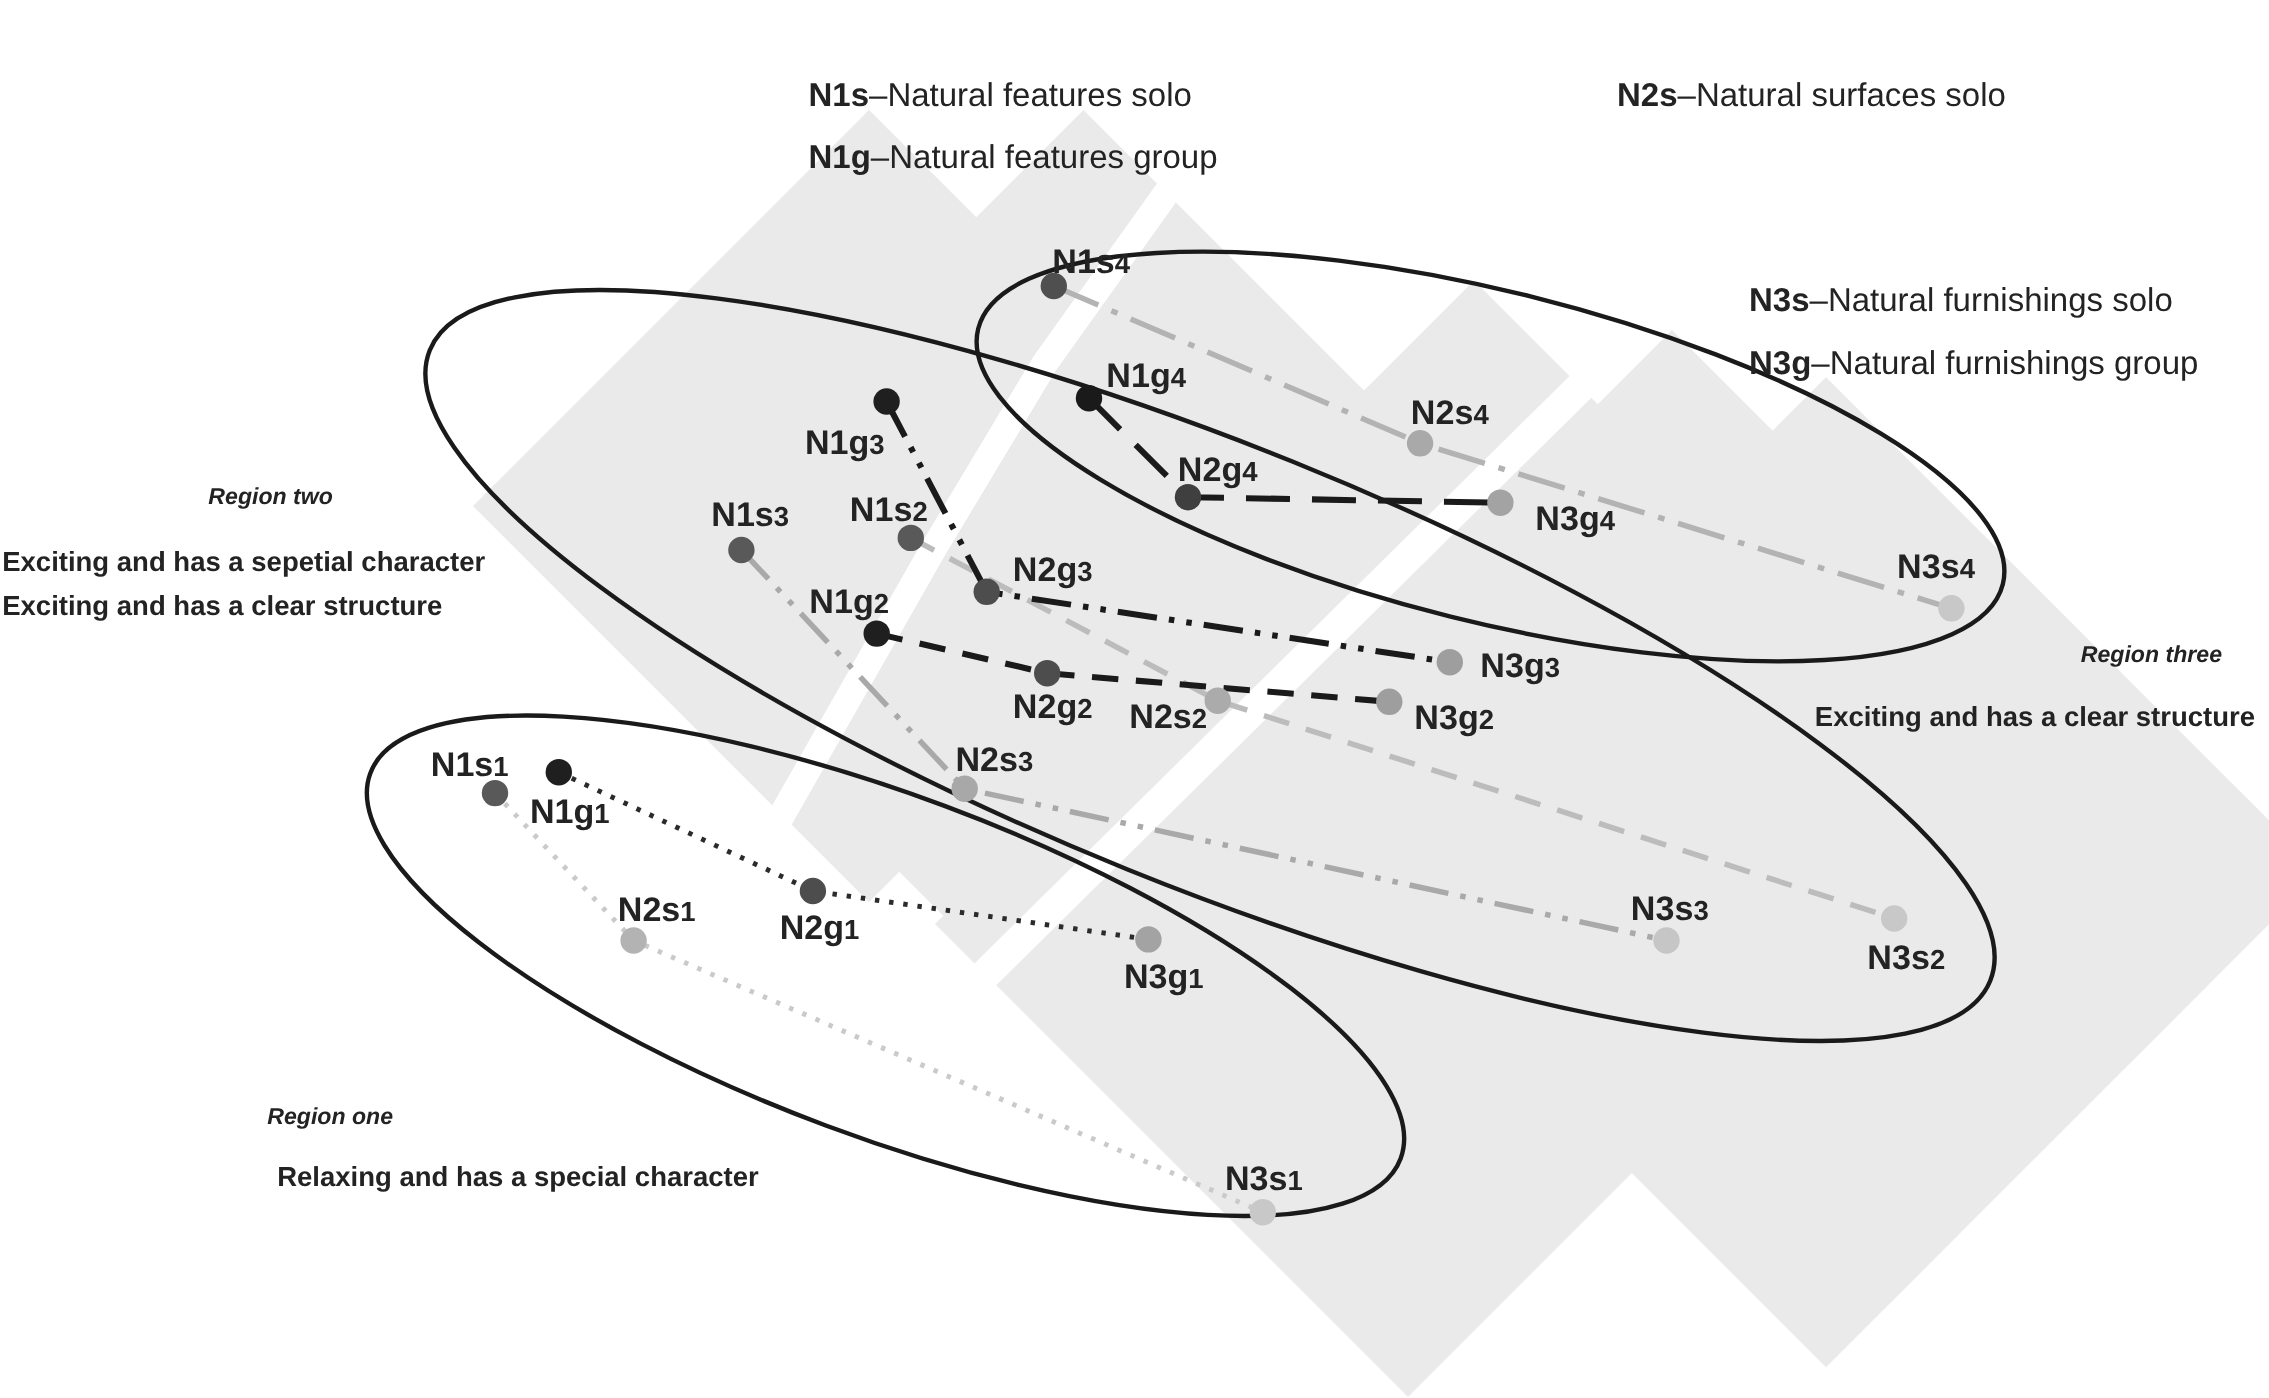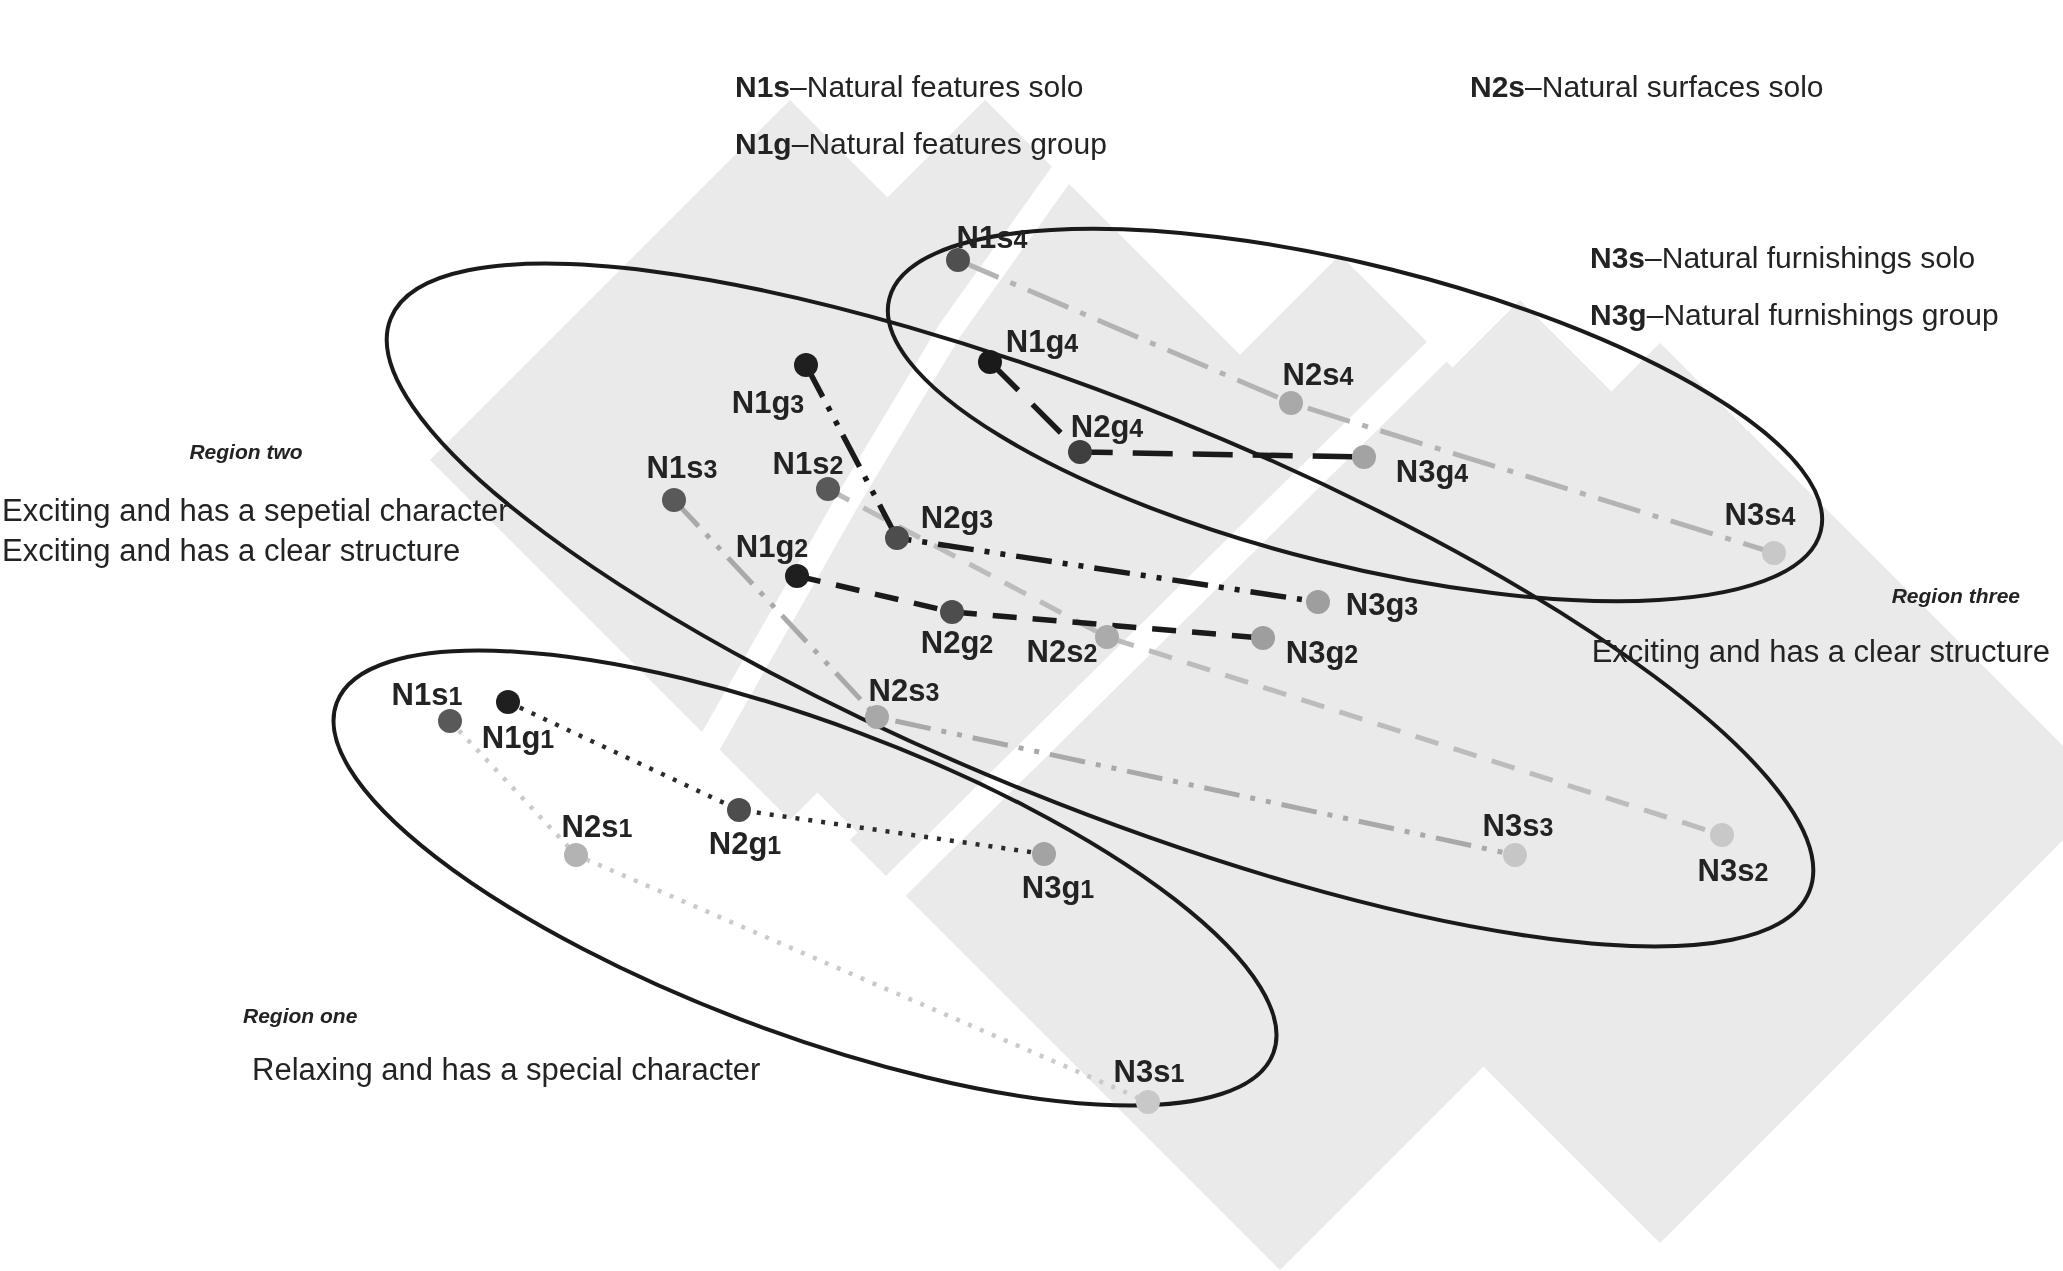--- a/index.html
+++ b/index.html
@@ -4,21 +4,21 @@
 <style>
   html,body{margin:0;padding:0;background:#ffffff;}
   body{width:2063px;height:1271px;position:relative;overflow:hidden;
        font-family:"Liberation Sans",sans-serif;color:#232323;}
   #fig{position:absolute;left:0;top:0;z-index:1;}
   .overlay{position:absolute;z-index:2;white-space:nowrap;}
   .legend{font-size:30px;}
   .legend .lrow{height:57px;line-height:57px;}
   .legend b{font-weight:bold;}
   .rtitle{font-size:21px;font-weight:bold;font-style:italic;line-height:38px;}
-  .rdesc{font-size:31px;line-height:40px;}
+  .rdesc{font-size:25px;line-height:40px;font-weight:bold;}
   .ptlabel{font-family:"Liberation Sans",sans-serif;font-weight:bold;font-size:31px;fill:#232323;}
   .ptsub{font-size:25px;}
 </style>
 </head>
 <body>
 
 <svg id="fig" width="2063" height="1271" viewBox="0 0 2063 1271">
     <polygon points="790,100 1150,460 790,820 430,460" fill="#eaeaea"></polygon>
     <polygon points="985,100 1415,530 985,960 555,530" fill="#eaeaea"></polygon>
     <polygon points="1340,255 1760,675 1340,1095 920,675" fill="#eaeaea"></polygon>
@@ -88,21 +88,21 @@
     <text x="1149" y="1082" text-anchor="middle" class="ptlabel"><tspan>N3s</tspan><tspan class="ptsub">1</tspan></text>
   </svg>
 
 <div class="overlay legend" style="left:735px;top:58px">
   <div class="lrow"><b>N1s</b><span>–</span><span>Natural features solo</span></div>
   <div class="lrow"><b>N1g</b><span>–</span><span>Natural features group</span></div>
 </div>
 <div class="overlay legend" style="left:1470px;top:58px">
   <div class="lrow"><b>N2s</b><span>–</span><span>Natural surfaces solo</span></div>
 </div>
-<div class="overlay legend" style="left:1590px;top:229px">
+<div class="overlay legend" style="left:1590px;top:245px">
   <div class="lrow"><b>N3s</b><span>–</span><span>Natural furnishings solo</span></div>
   <div class="lrow"><b>N3g</b><span>–</span><span>Natural furnishings group</span></div>
 </div>
 
 <div class="overlay rtitle" style="left:0;top:433px;width:492px;text-align:center">Region two</div>
 <div class="overlay rdesc" style="left:2px;top:491px">
   <div>Exciting and has a sepetial character</div>
   <div>Exciting and has a clear structure</div>
 </div>
 

